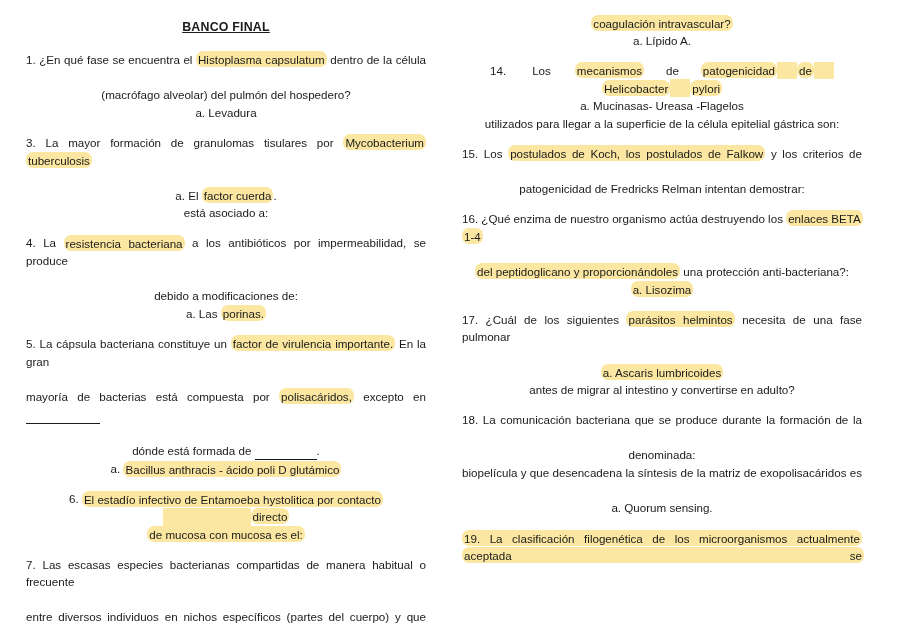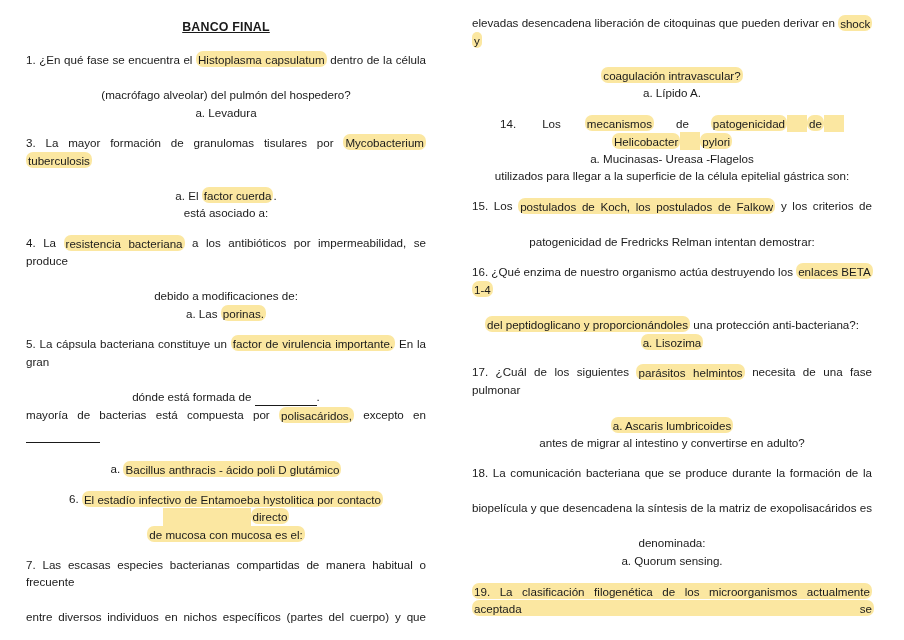--- a/index.html
+++ b/index.html
@@ -19,21 +19,21 @@
     position: relative;
     width: 904px;
     height: 640px;
     box-sizing: border-box;
     padding: 14px 26px 0 26px;
   }
   .columns {
     display: flex;
     flex-direction: row;
     align-items: flex-start;
-    gap: 46px;
+    gap: 36px;
     height: 100%;
   }
   .col {
     width: 400px;
     flex: 0 0 400px;
   }
   .doc-title {
     text-align: center;
     font-weight: bold;
     font-size: 12.4px;
@@ -102,39 +102,38 @@
             <span class="line natural"><span>a. El </span><mark class="hl">factor cuerda</mark><span>.</span></span>
             <span class="line natural"><span>está asociado a:</span></span>
           </p>
           <p class="item">
             <span class="line"><span>4. La </span><mark class="hl">resistencia bacteriana</mark><span> a los antibióticos por impermeabilidad, se produce</span></span>
             <span class="line natural"><span>debido a modificaciones de:</span></span>
             <span class="line natural"><span>a. Las </span><mark class="hl">porinas.</mark></span>
           </p>
           <p class="item">
             <span class="line"><span>5. La cápsula bacteriana constituye un </span><mark class="hl">factor de virulencia importante.</mark><span> En la gran</span></span>
+            <span class="line"><span>mayoría de bacterias está compuesta por </span><mark class="hl">polisacáridos,</mark><span> excepto en </span><span class="blank" style="width: 74px;">&nbsp;</span></span>
             <span class="line natural"><span>dónde está formada de </span><span class="blank" style="width: 62px;">&nbsp;</span><span>.</span></span>
-            <span class="line"><span>mayoría de bacterias está compuesta por </span><mark class="hl">polisacáridos,</mark><span> excepto en </span><span class="blank" style="width: 74px;">&nbsp;</span></span>
             <span class="line natural"><span>a. </span><mark class="hl">Bacillus anthracis - ácido poli D glutámico</mark></span>
           </p>
           <p class="item">
             <span class="line natural"><span>6. </span><mark class="hl">El estadío infectivo de Entamoeba hystolitica por contacto</mark><span class="spacer-gap" style="width: 88px; background-color: rgb(251, 231, 161);">&nbsp;</span><mark class="hl">directo</mark></span>
             <span class="line natural"><mark class="hl">de mucosa con mucosa es el:</mark></span>
           </p>
           <p class="item">
             <span class="line"><span>7. Las escasas especies bacterianas compartidas de manera habitual o frecuente</span></span>
             <span class="line"><span>entre diversos individuos en nichos específicos (partes del cuerpo) y que</span></span>
           </p>
         </div>
     </div>
 
     <div class="col" id="right-col">
       <div id="right-items">
           <p class="item">
-            <span class="line"><span>elevadas desencadena liberación de citoquinas que pueden derivar en </span><mark class="hl">shock y</mark></span>
             <span class="line natural"><mark class="hl">coagulación intravascular?</mark></span>
             <span class="line natural"><span>a. Lípido A.</span></span>
           </p>
           <p class="item">
             <span class="line natural"><span>14.</span><span class="spacer-gap" style="width: 26px;">&nbsp;</span><span>Los</span><span class="spacer-gap" style="width: 24px;">&nbsp;</span><mark class="hl">mecanismos</mark><span class="spacer-gap" style="width: 22px;">&nbsp;</span><span>de</span><span class="spacer-gap" style="width: 22px;">&nbsp;</span><mark class="hl">patogenicidad</mark><span class="spacer-gap" style="width: 20px; background-color: rgb(251, 231, 161);">&nbsp;</span><mark class="hl">de</mark><span class="spacer-gap" style="width: 20px; background-color: rgb(251, 231, 161);">&nbsp;</span><mark class="hl">Helicobacter</mark><span class="spacer-gap" style="width: 20px; background-color: rgb(251, 231, 161);">&nbsp;</span><mark class="hl">pylori</mark></span>
             <span class="line natural"><span>a. Mucinasas- Ureasa -Flagelos</span></span>
             <span class="line natural"><span>utilizados para llegar a la superficie de la célula epitelial gástrica son:</span></span>
           </p>
           <p class="item">
             <span class="line"><span>15. Los </span><mark class="hl">postulados de Koch, los postulados de Falkow</mark><span> y los criterios de</span></span>
@@ -145,22 +144,22 @@
             <span class="line natural"><mark class="hl">del peptidoglicano y proporcionándoles</mark><span> una protección anti-bacteriana?:</span></span>
             <span class="line natural"><mark class="hl">a. Lisozima</mark></span>
           </p>
           <p class="item">
             <span class="line"><span>17. ¿Cuál de los siguientes </span><mark class="hl">parásitos helmintos</mark><span> necesita de una fase pulmonar</span></span>
             <span class="line natural"><mark class="hl">a. Ascaris lumbricoides</mark></span>
             <span class="line natural"><span>antes de migrar al intestino y convertirse en adulto?</span></span>
           </p>
           <p class="item">
             <span class="line"><span>18. La comunicación bacteriana que se produce durante la formación de la</span></span>
+            <span class="line natural"><span>denominada:</span></span>
             <span class="line"><span>biopelícula y que desencadena la síntesis de la matriz de exopolisacáridos es</span></span>
-            <span class="line natural"><span>denominada:</span></span>
             <span class="line natural"><span>a. Quorum sensing.</span></span>
           </p>
           <p class="item">
             <span class="line"><mark class="hl">19. La clasificación filogenética de los microorganismos actualmente aceptada se</mark></span>
           </p>
         </div>
     </div>
 
   </div>
 </div>

